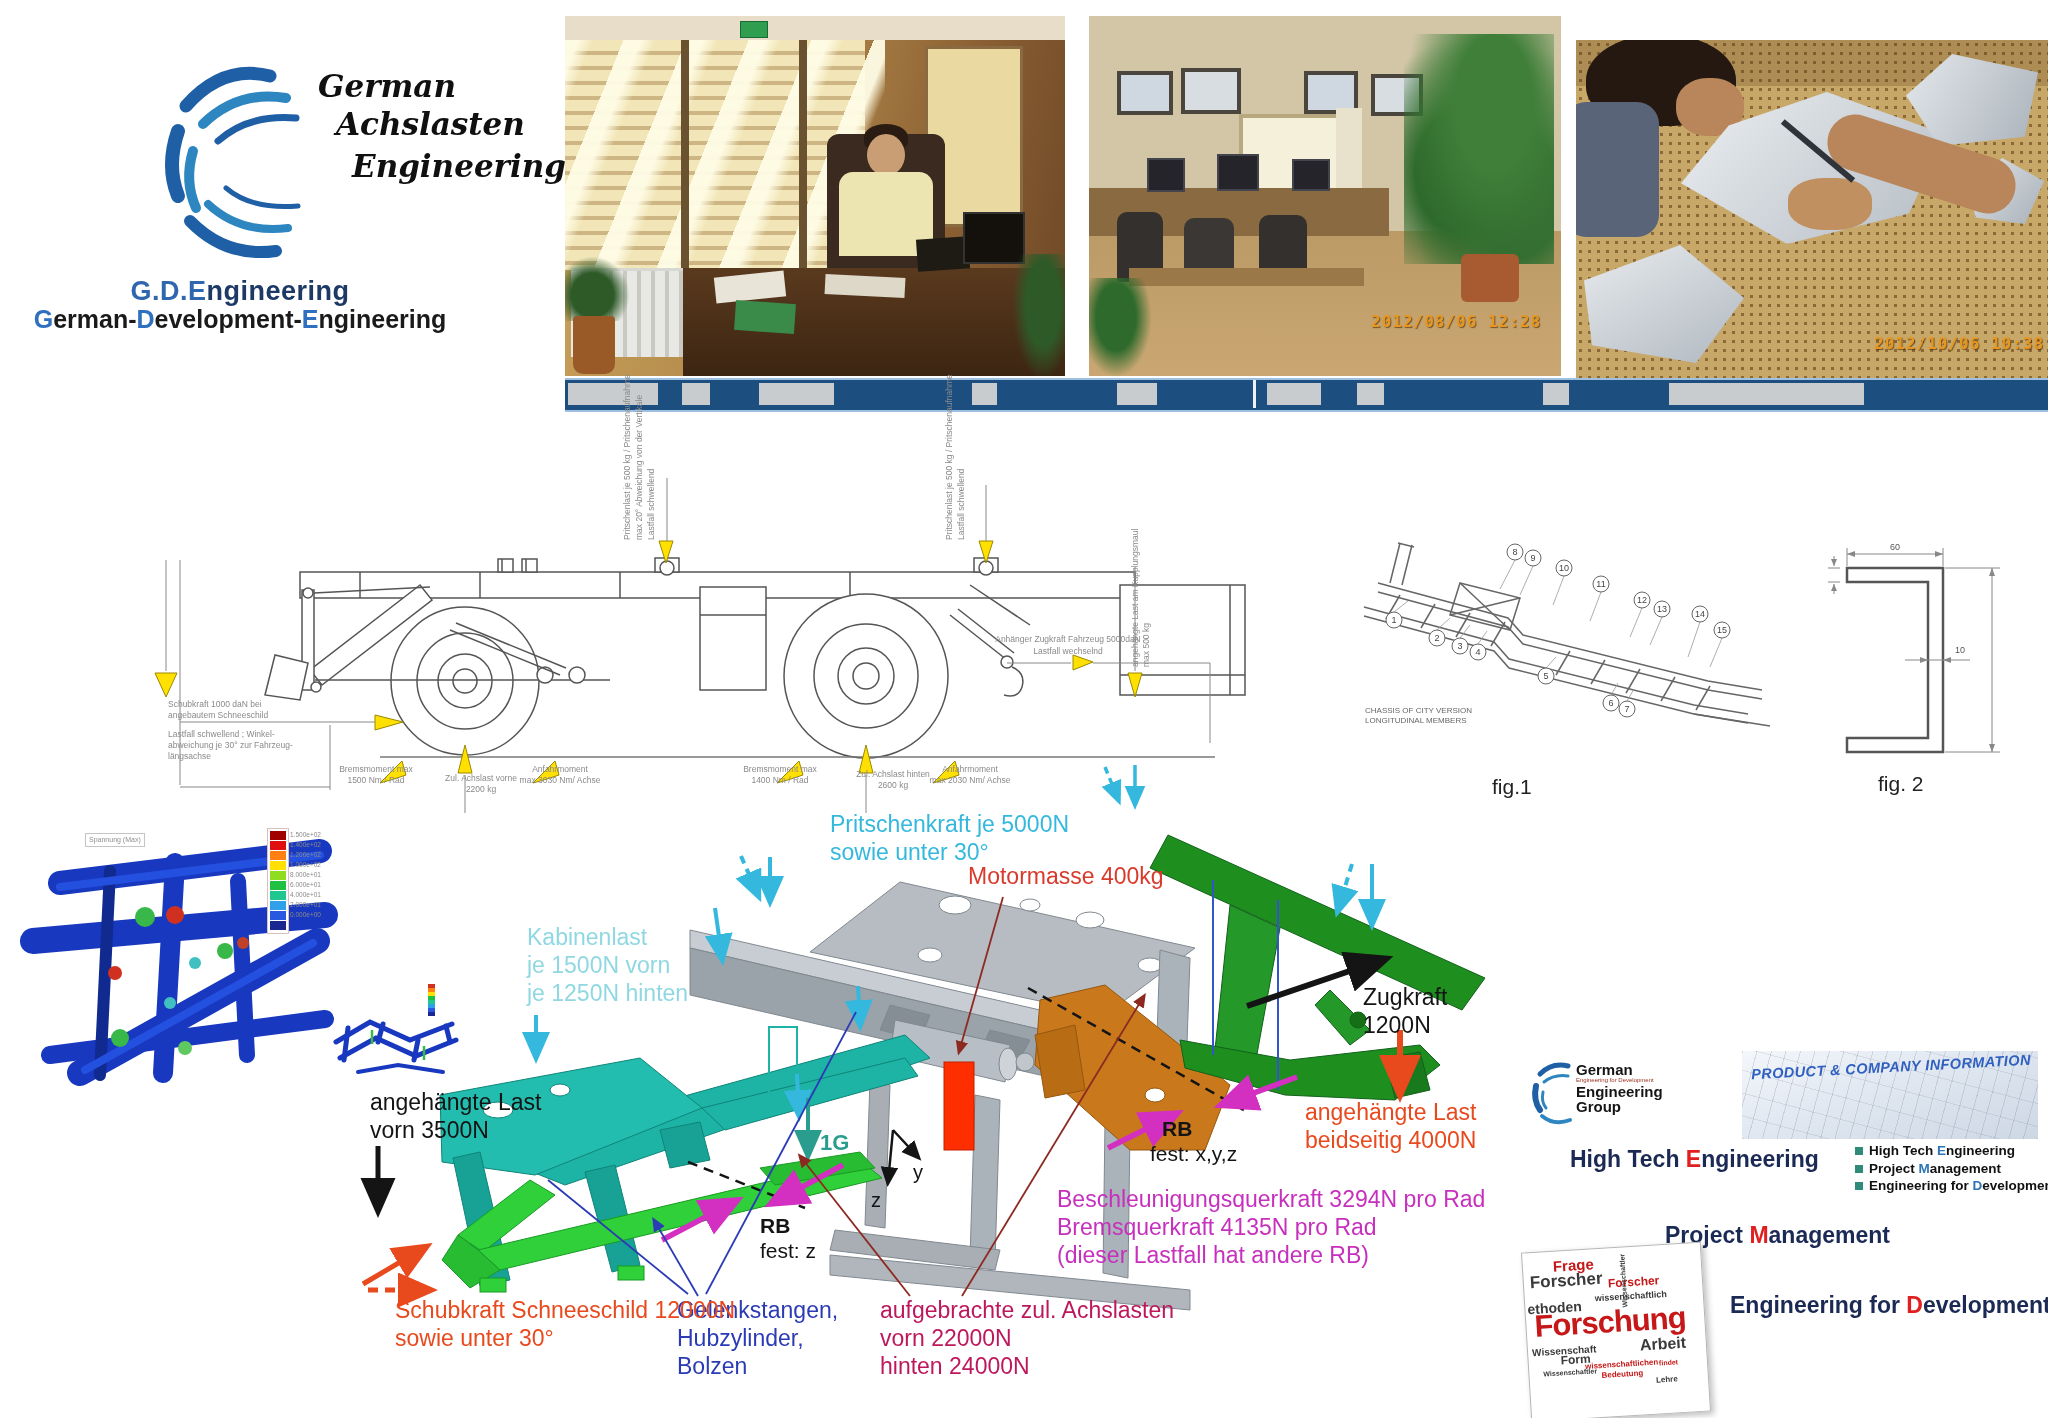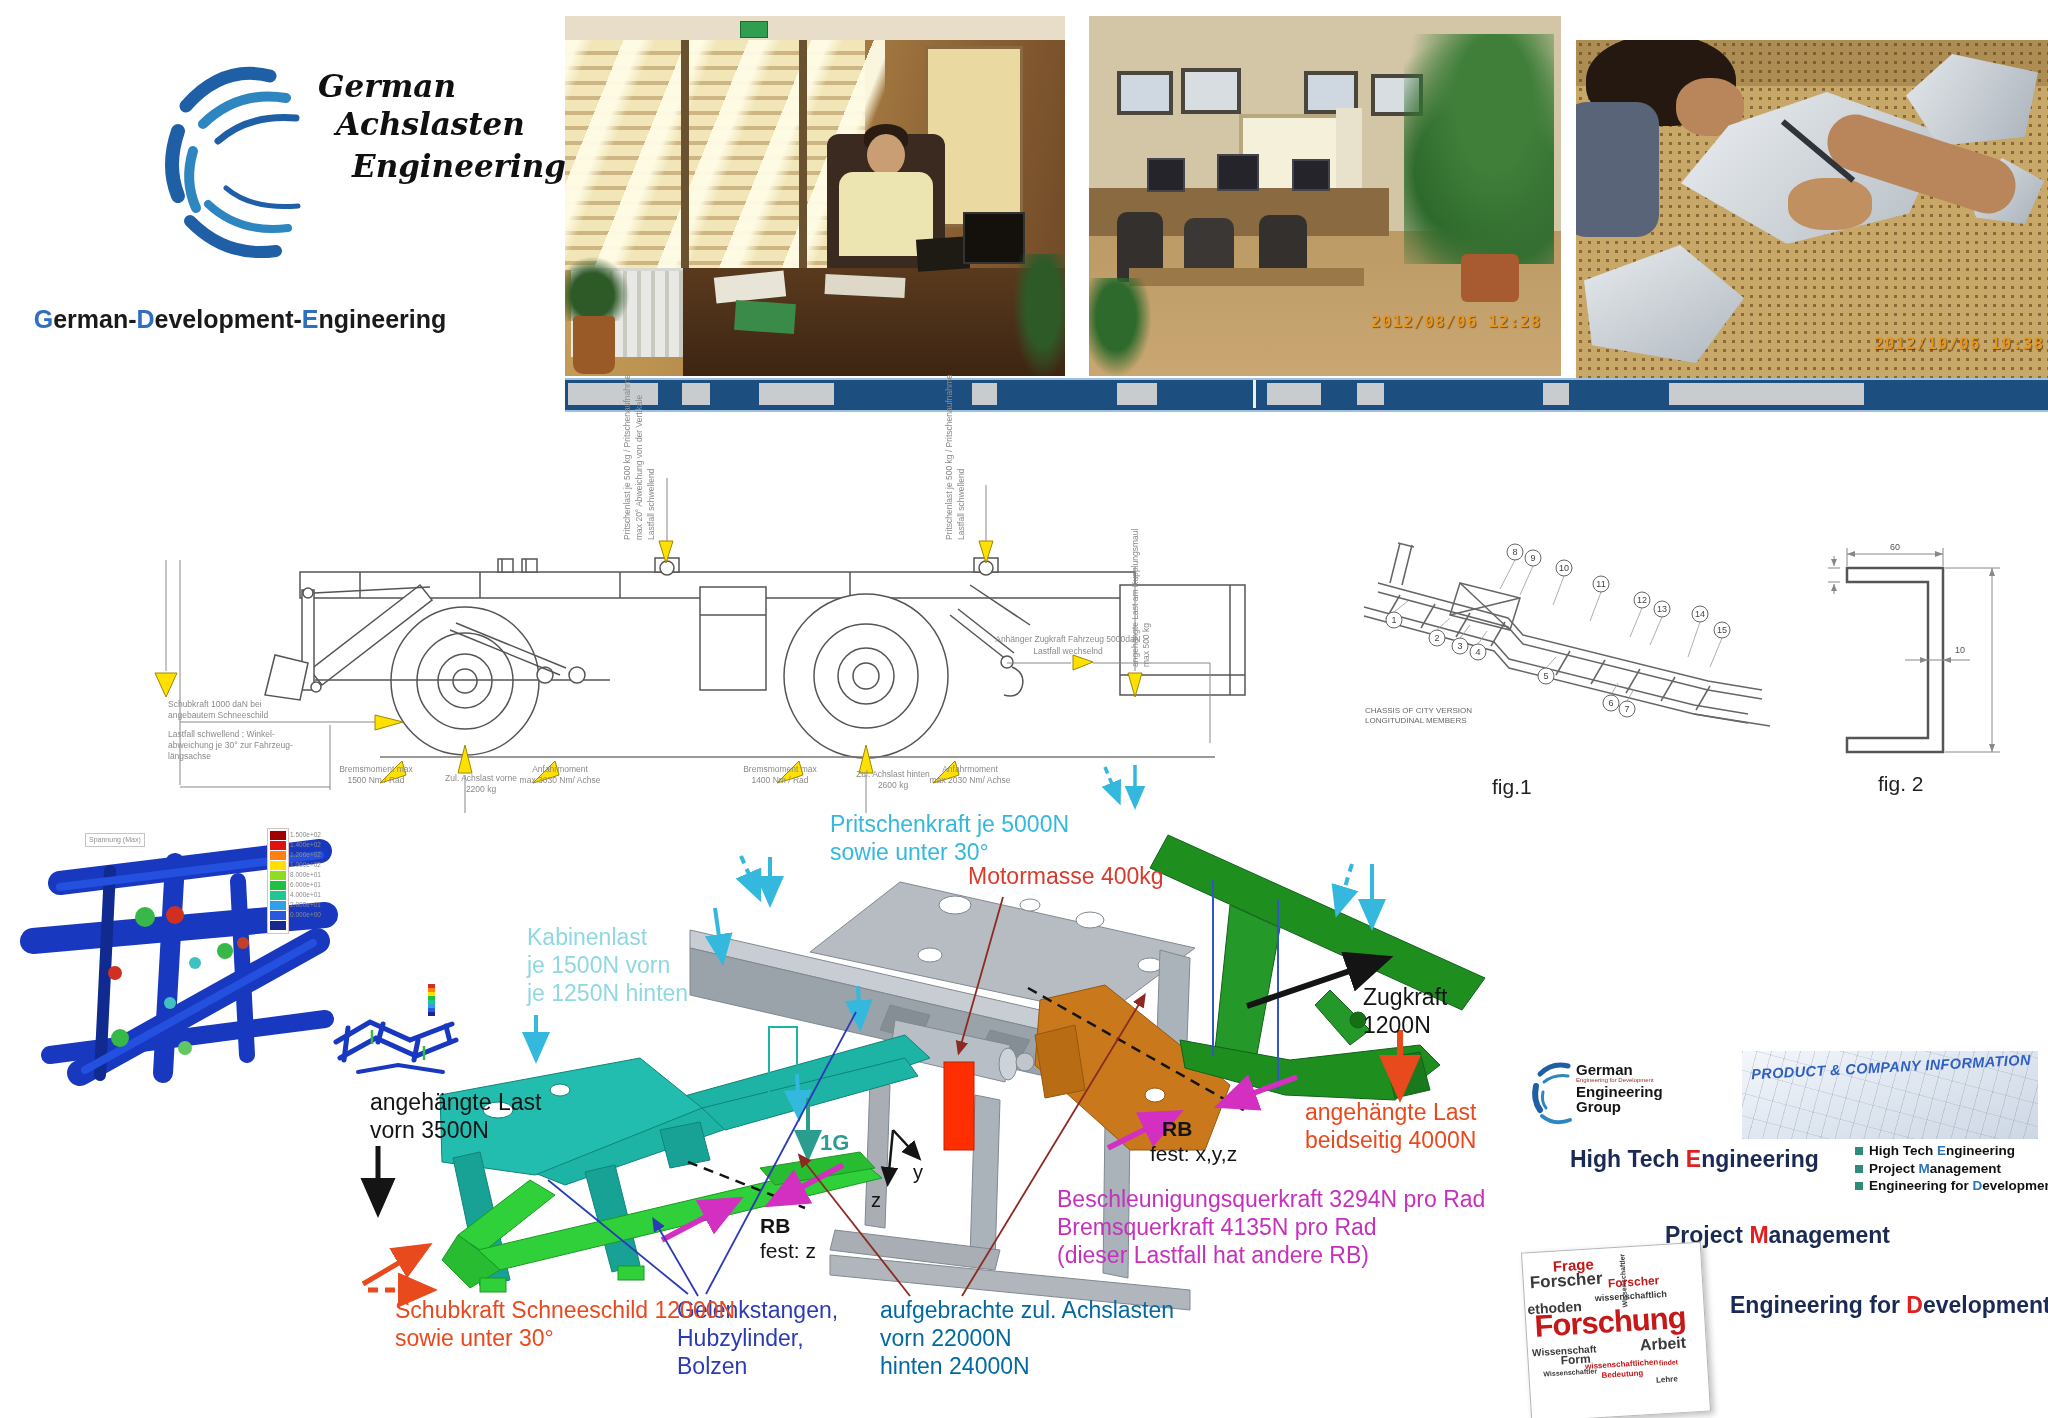--- a/index.html
+++ b/index.html
@@ -21,21 +21,21 @@
   .timestamp{position:absolute;font-family:"DejaVu Sans Mono",monospace;font-weight:bold;
              font-size:16px;color:#e8971e;text-shadow:1px 1px 1px rgba(60,30,0,.6);letter-spacing:1px;}
   
   .banner{position:absolute;left:565px;top:378px;width:1483px;height:30px;background:#1c4f80;
           border-top:2px solid #9fc0e0;border-bottom:2px solid #9fc0e0;}
   .banner .blk{position:absolute;top:3px;height:22px;background:#c9cccf;}
   
   .ann{position:absolute;font-size:23px;line-height:1.22;white-space:nowrap;}
   .ann-sm{position:absolute;font-size:21px;line-height:1.2;white-space:nowrap;}
   .c-cyan{color:#35b8dd;margin-left:35px;} .c-cyan2{color:#8fd8e2;} .c-red{color:#d93a2b;} .c-or{color:#e8491d;}
-  .c-mag{color:#c630bd;} .c-dred{color:#0369a1;} .c-blue{color:#2b3bb5;} .c-teal{color:#2a9d8f;}
+  .c-mag{color:#c630bd;} .c-dred{color:#be185d;} .c-blue{color:#2b3bb5;} .c-teal{color:#2a9d8f;}
   .c-blk{color:#141414;}
   .bold{font-weight:bold;}
   
   .fig-cap{position:absolute;font-size:21px;color:#222;}
   
   .fea-legend{position:absolute;background:#fff;border:1px solid #d8c0c0;padding:2px 2px;}
   .fea-legend .cell{width:16px;height:9px;margin-bottom:1px;}
   .fea-vals{position:absolute;font-size:6.5px;color:#8a8a8a;line-height:10px;white-space:nowrap;}
   .fea-label-box{position:absolute;background:#fff;border:1px solid #c5c5c5;font-size:7px;
                  color:#909090;padding:2px 3px;line-height:8px;}
@@ -72,20 +72,23 @@
       <path d="M30 85 Q18 120 30 150" stroke="#1f5fa6" stroke-width="14"></path>
       <path d="M45 105 Q36 135 48 162" stroke="#2e86c1" stroke-width="10"></path>
       <path d="M42 175 Q78 212 128 205" stroke="#1f5fa6" stroke-width="12"></path>
       <path d="M60 158 Q92 188 140 182" stroke="#2e86c1" stroke-width="8"></path>
       <path d="M78 142 Q104 164 150 160" stroke="#1f5fa6" stroke-width="5"></path>
     </g>
   </svg>
   <div class="script-line" style="left:318px;top:68px">German</div>
   <div class="script-line" style="left:336px;top:106px">Achslasten</div>
   <div class="script-line" style="left:352px;top:148px">Engineering</div>
+  <div class="gde-title">
+    <span class="blue2">G.D.E</span><span class="navy-txt">ngineering</span>
+  </div>
   <div class="gde-sub">
     <span class="blue-cap">G</span><span>erman-</span><span class="blue-cap">D</span><span>evelopment-</span><span class="blue-cap">E</span><span>ngineering</span>
   </div>
 
   <div class="photo" style="left:565px;width:500px;">
     <div class="ph" style="inset:0;background:linear-gradient(100deg,#caa35c 0%,#b08648 45%,#8a5f33 75%,#6e4826 100%);"></div>
     <div class="ph" style="left:0;top:24px;width:300px;height:230px;background:repeating-linear-gradient(180deg,#f2e6b8 0 11px,#cdb683 11px 15px);"></div>
     <div class="ph" style="left:0;top:14px;width:320px;height:250px;background:repeating-linear-gradient(112deg,rgba(255,252,230,.95) 0 16px,rgba(255,252,230,0) 30px 58px);"></div>
     <div class="ph" style="left:116px;top:24px;width:8px;height:230px;background:#6a5230;"></div>
     <div class="ph" style="left:234px;top:24px;width:8px;height:230px;background:#6a5230;"></div>

